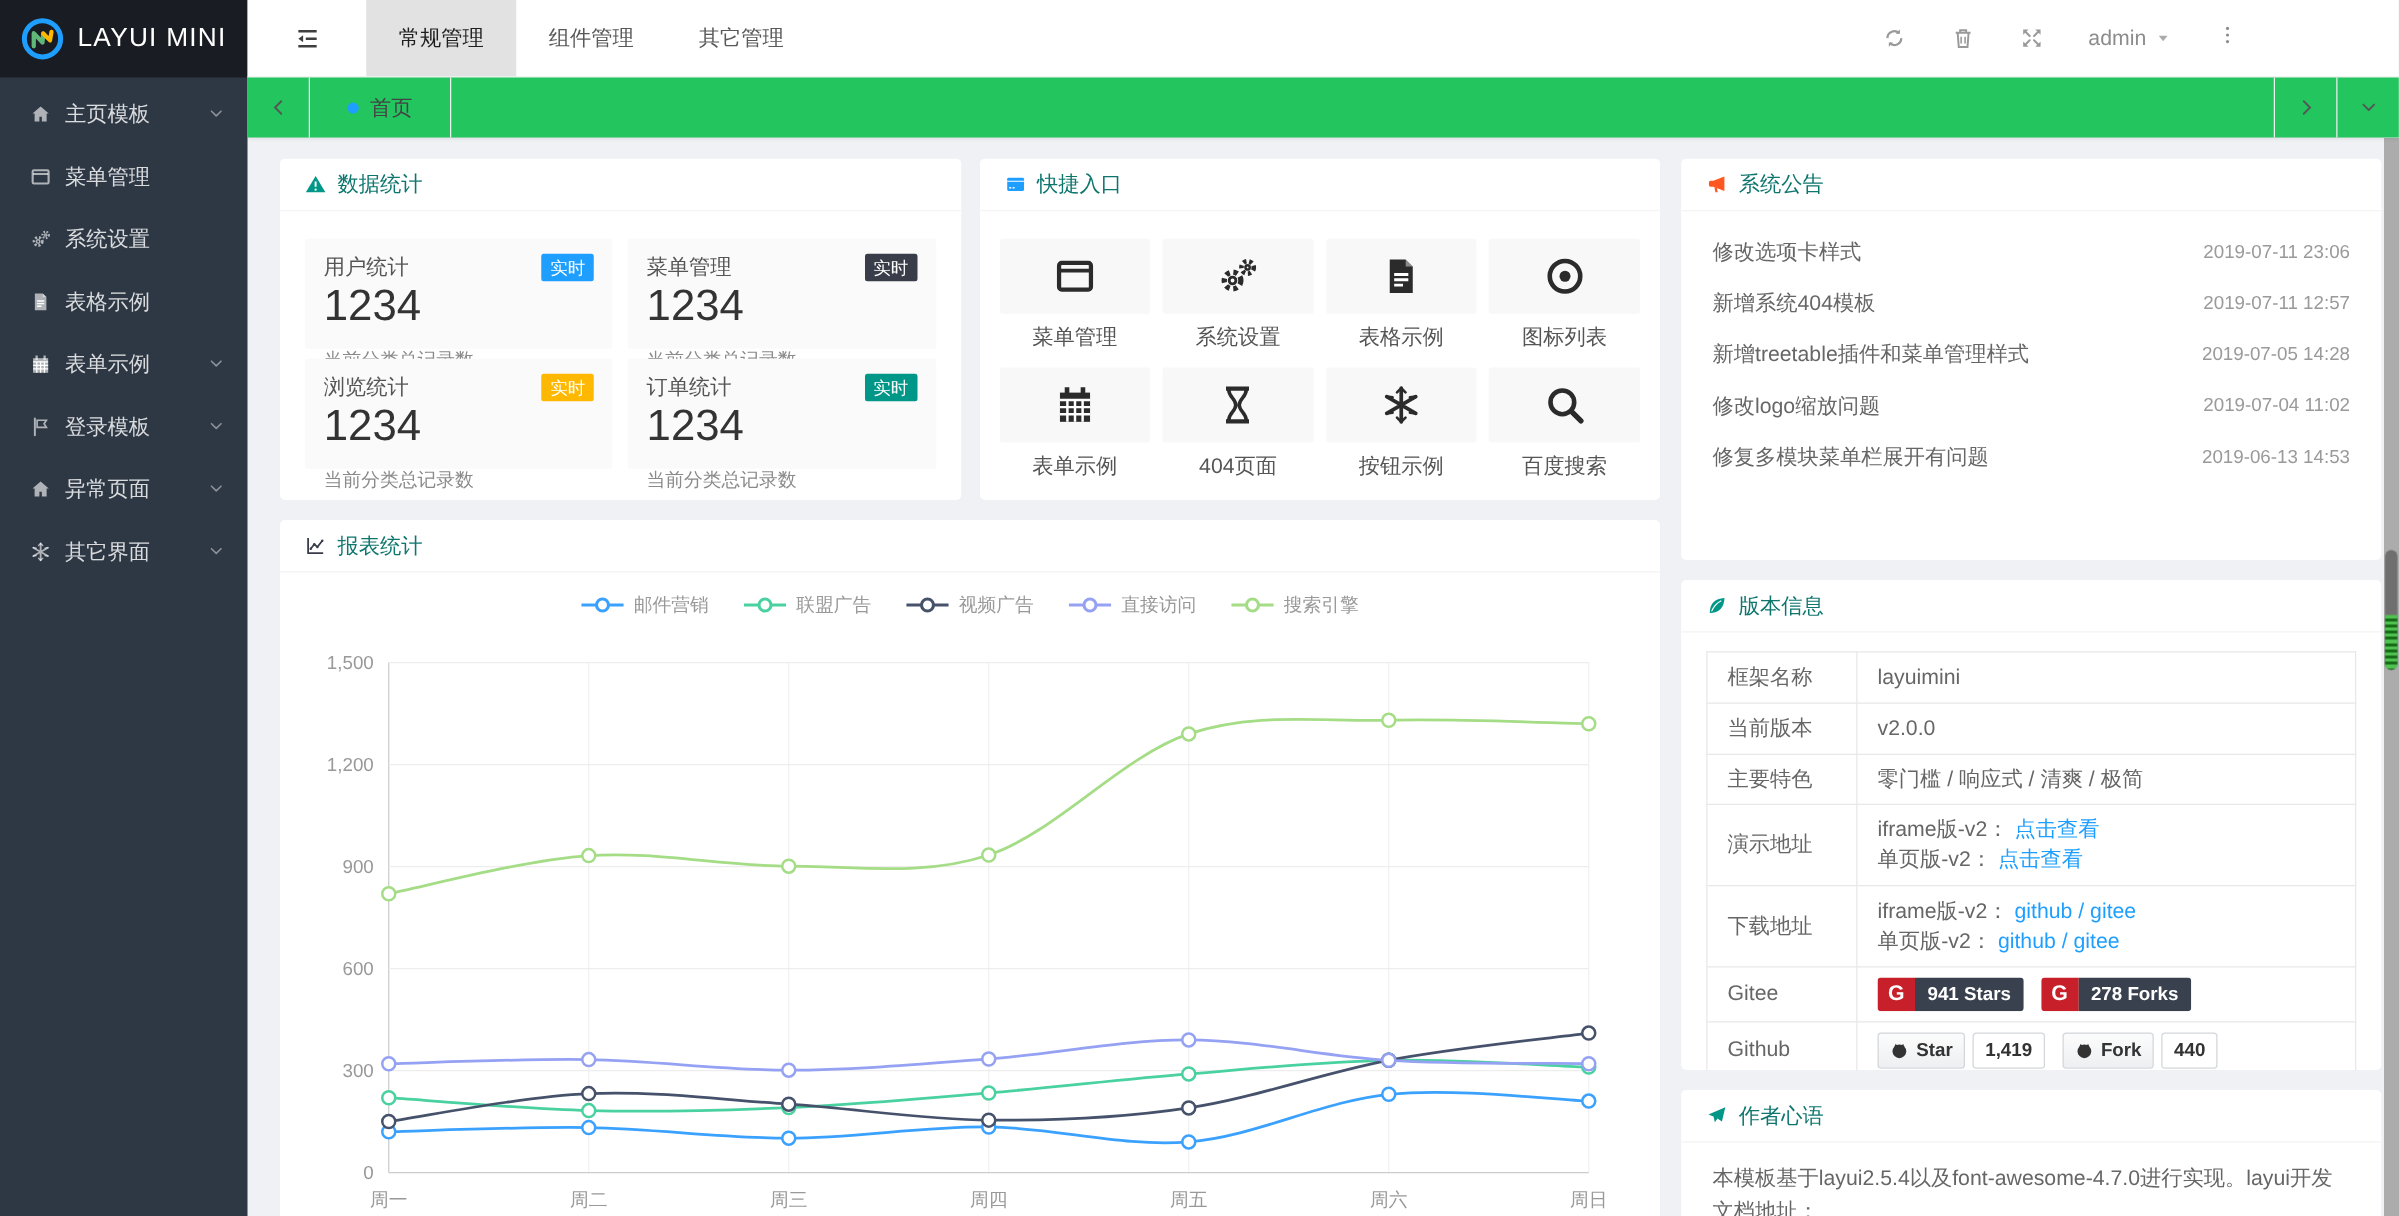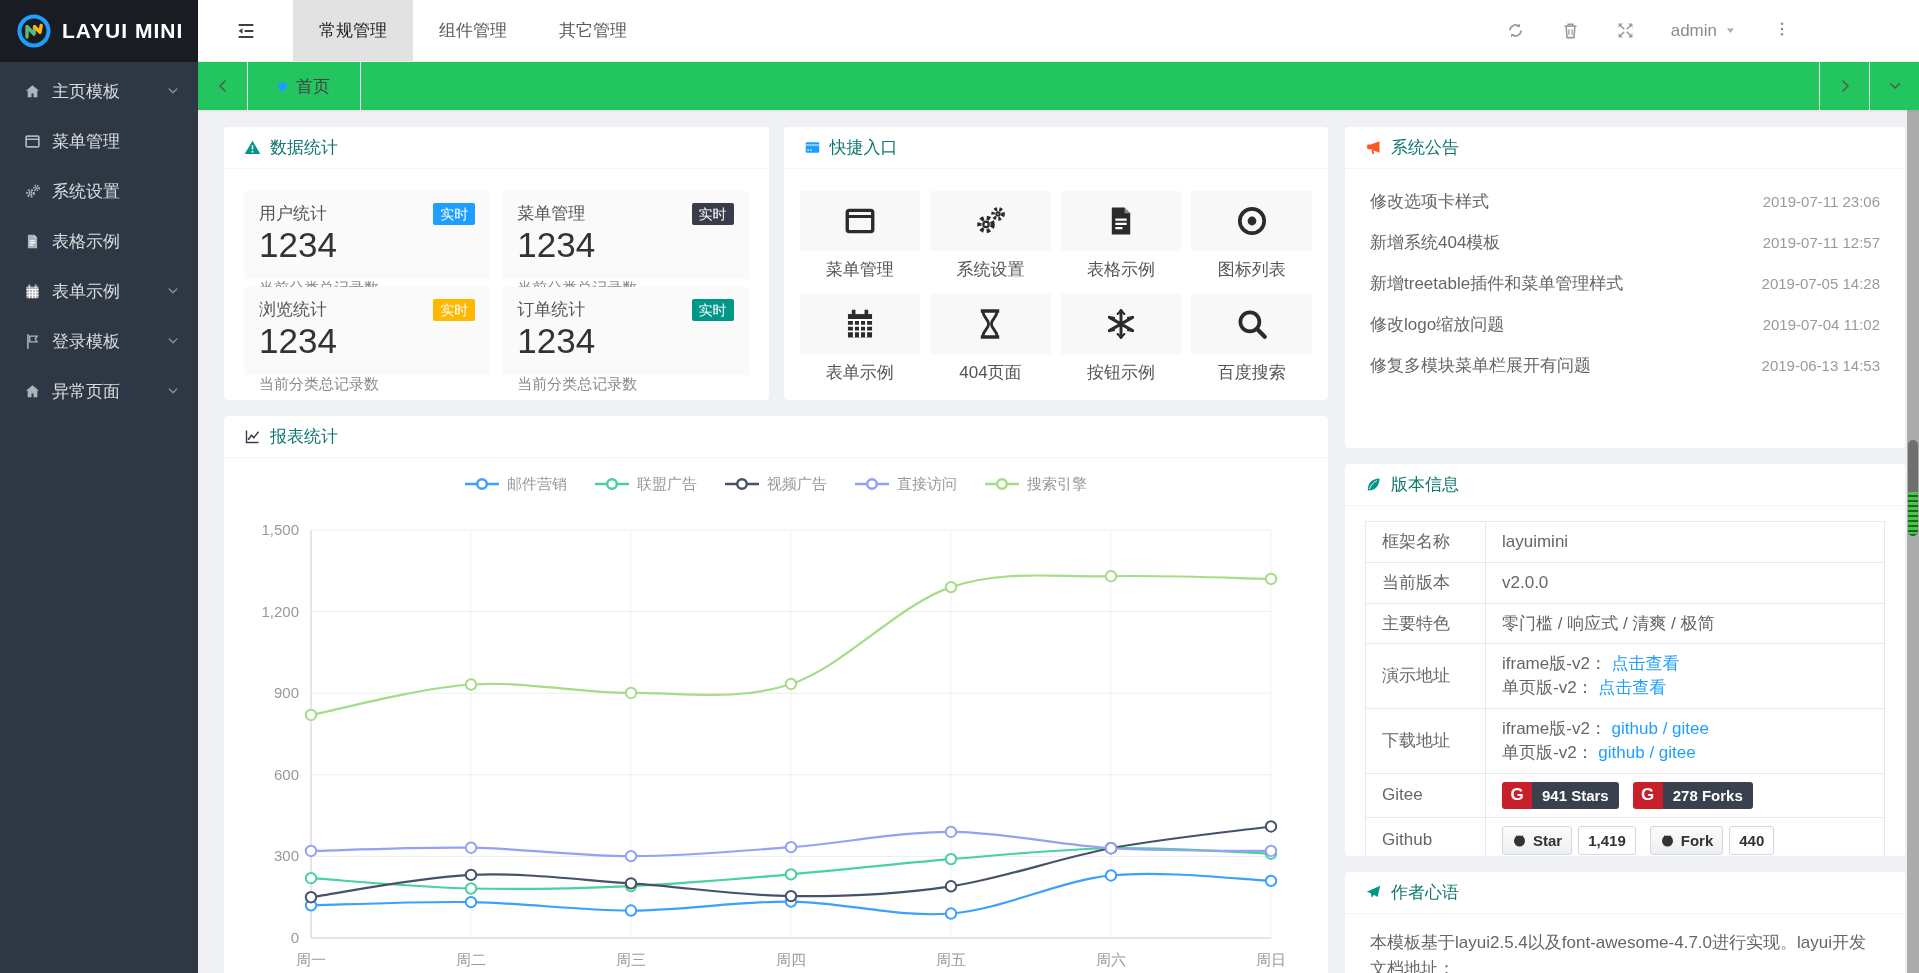--- a/index.html
+++ b/index.html
@@ -2,21 +2,21 @@
 <html><head>
 <meta charset="utf-8">
 <style>
   *{box-sizing:border-box;margin:0;padding:0}
   html,body{width:1919px;height:973px;overflow:hidden;font-family:"Liberation Sans",sans-serif;background:#eff1f4}
   .app{display:flex;height:100%}
   
   .sidebar{width:198px;flex:none;background:#2e3845;display:flex;flex-direction:column}
   .logo{height:62px;background:#191d23;display:flex;align-items:center;padding-left:16px;gap:10px;cursor:pointer}
   .logo-mark{width:36px;height:36px}
-  .logo-text{color:#fff;font-size:21px;font-weight:bold;letter-spacing:1px;white-space:nowrap}
+  .logo-text{color:#fff;font-size:21px;font-weight:normal;letter-spacing:1px;white-space:nowrap}
   #side-menu{padding-top:4px}
   .side-item{height:50px;display:flex;align-items:center;padding:0 18px 0 24px;color:rgba(255,255,255,.82);font-size:17px;cursor:pointer}
   .side-item svg.mi{width:17px;height:17px;margin-right:11px;color:rgba(255,255,255,.62);flex:none}
   .side-item .lbl{flex:1;white-space:nowrap}
   .side-item svg.chev{width:14px;height:14px;color:rgba(255,255,255,.45)}
   
   .main{flex:1;display:flex;flex-direction:column;min-width:0;position:relative}
   .topbar{height:62px;background:#fff;display:flex;align-items:stretch;border-bottom:1px solid #f2f2f2;flex:none}
   .hamburger{width:95px;display:flex;align-items:center;justify-content:center;cursor:pointer;color:#3f3f3f}
   .hamburger svg{width:22px;height:22px}
@@ -291,20 +291,29 @@
           <span class="lbl">登录模板</span>
           <svg class="chev">
             <use href="#i-chev-down"></use>
           </svg>
         </div>
         <div class="side-item">
           <svg class="mi">
             <use href="#i-home"></use>
           </svg>
           <span class="lbl">异常页面</span>
+          <svg class="chev">
+            <use href="#i-chev-down"></use>
+          </svg>
+        </div>
+        <div class="side-item">
+          <svg class="mi">
+            <use href="#i-snow"></use>
+          </svg>
+          <span class="lbl">其它界面</span>
           <svg class="chev">
             <use href="#i-chev-down"></use>
           </svg>
         </div>
       </nav>
   </aside>
 
   <div class="main">
     <header class="topbar">
       <div class="hamburger">

